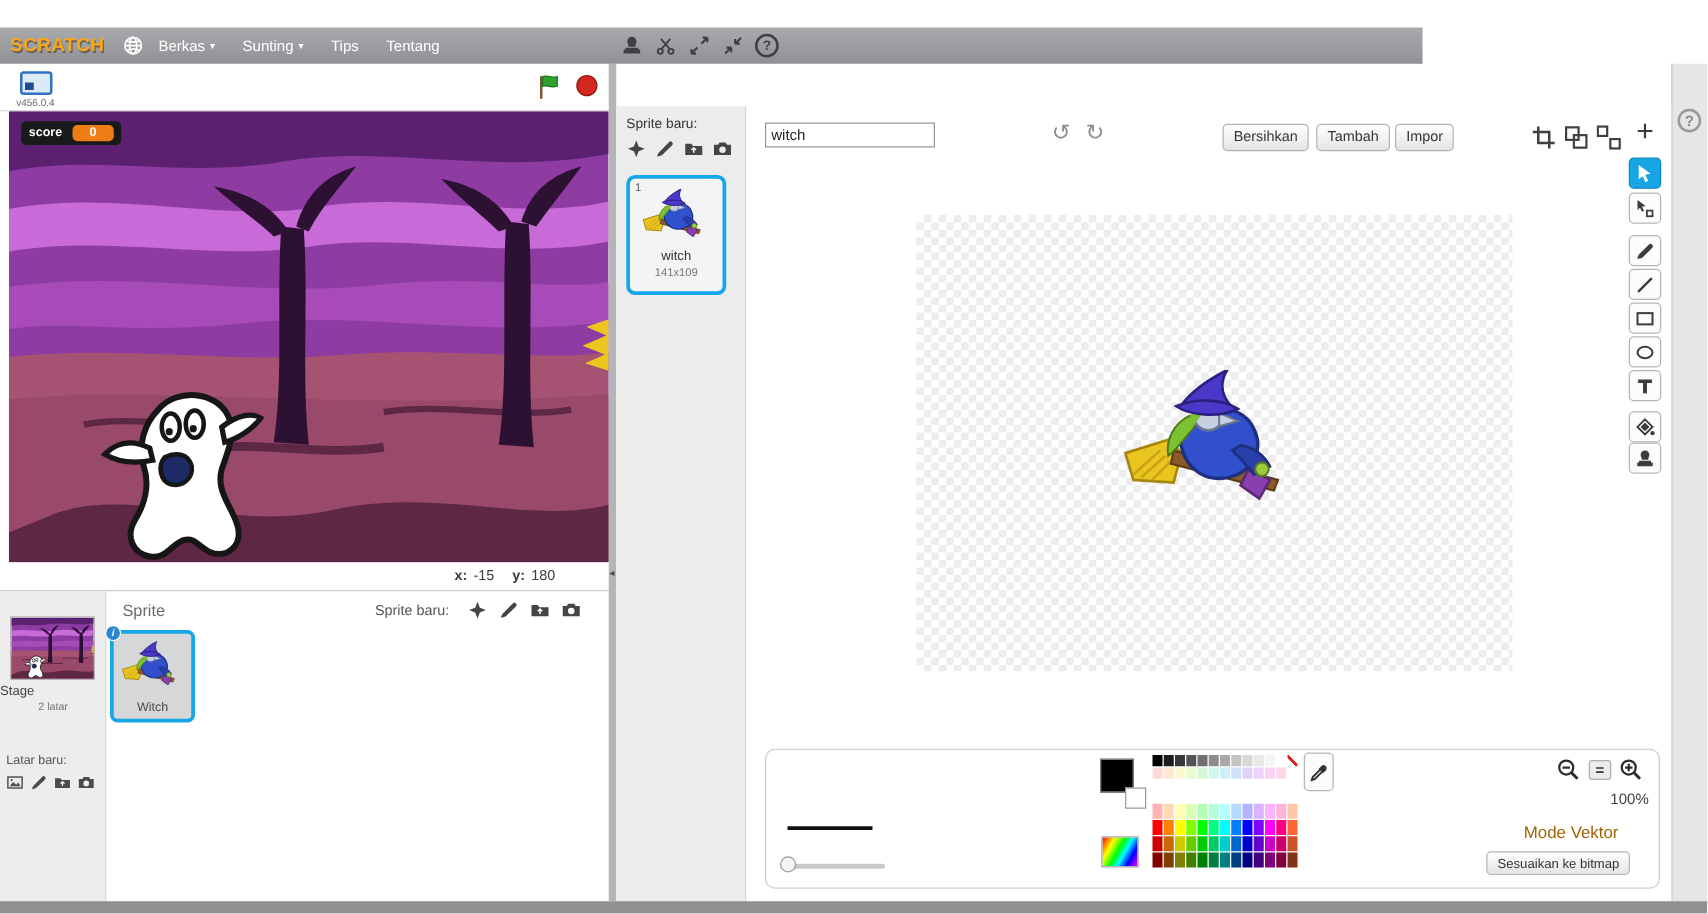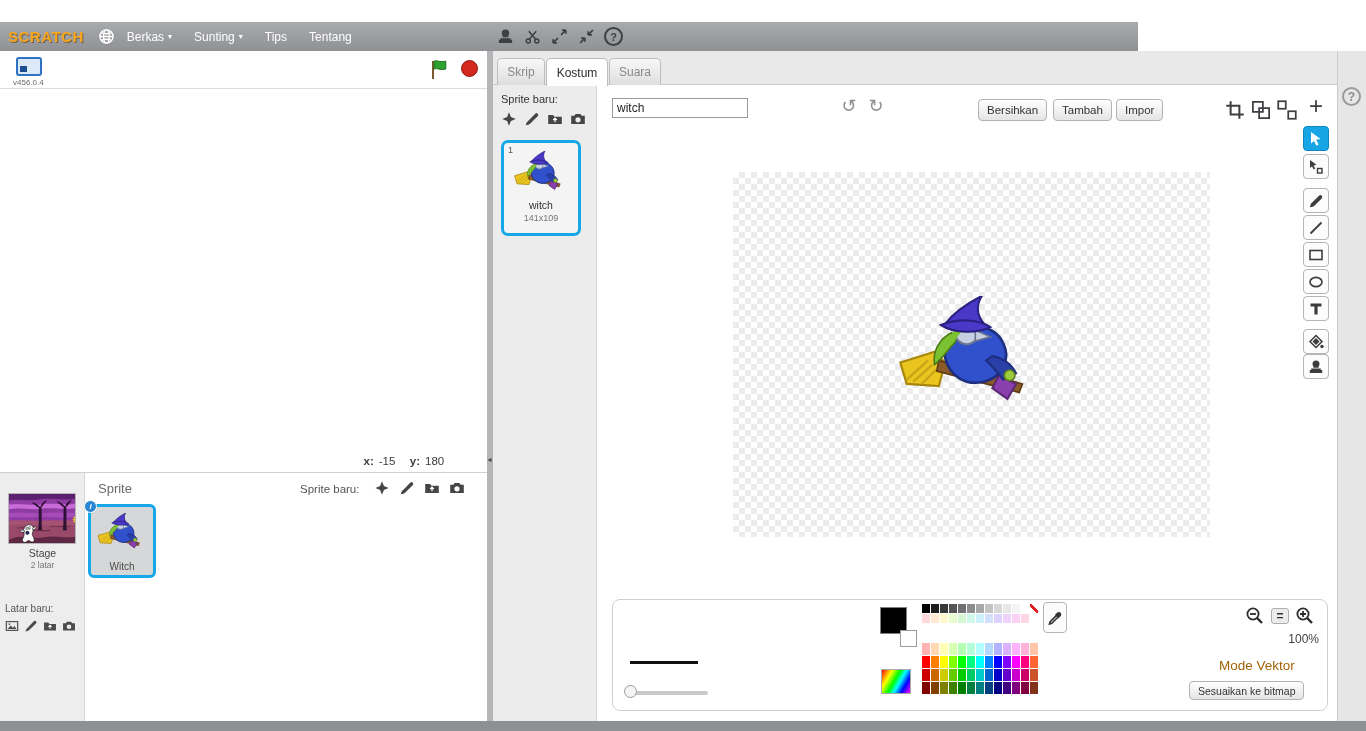--- a/index.html
+++ b/index.html
@@ -44,21 +44,21 @@
 #watcher-value{background:#ee7d16;border-radius:4px;color:#fff;font-size:10px;font-weight:bold;padding:1px 14px}
 #coords-row{position:absolute;left:0;top:450px;width:487px;height:22px;background:#fff;display:flex;align-items:center;justify-content:flex-end;gap:5px;padding-right:36px;font-size:11.5px;color:#3c3c3c}
 .coord-label{font-weight:bold}
 .coord-value{width:26px}
 
 
 #sprite-panel{position:absolute;left:0;top:472px;width:487px;height:249px;background:#fff;border-top:1px solid #cfcfcf}
 #backdrop-col{position:absolute;left:0;top:0;width:85px;height:249px;background:#ededed;border-right:1px solid #d8d8d8}
 #stage-thumb{position:absolute;left:8px;top:20px;width:68px;height:51px;border:1px solid #b5b5b5;background:#fff;cursor:pointer}
 #stage-thumb svg{width:100%;height:100%}
-#stage-thumb-name{position:absolute;left:0;top:74px;width:85px;text-align:center;font-size:10.5px;color:#444}
+#stage-thumb-name{position:absolute;left:0;top:74px;width:85px;font-size:10.5px;color:#444}
 #stage-thumb-info{position:absolute;left:0;top:87px;width:85px;text-align:center;font-size:8.5px;color:#777}
 #backdrop-new-label{position:absolute;left:5px;top:130px;font-size:10px;color:#555}
 #backdrop-icons{position:absolute;left:5px;top:146px;display:flex;gap:5px;color:#4c4c4c}
 #backdrop-icons svg{width:14px;height:14px;cursor:pointer}
 #sprite-title{position:absolute;left:98px;top:8px;font-size:13px;color:#6a6a6a}
 #new-sprite-label{position:absolute;left:300px;top:10px;font-size:11.5px;color:#555}
 #sprite-new-icons{position:absolute;left:374px;top:7px;display:flex;gap:9px;color:#454545}
 #sprite-new-icons svg{width:16px;height:16px;cursor:pointer}
 .sprite-item{position:absolute;top:31px;width:68px;height:74px;border:1px solid transparent;border-radius:6px;background:#fff;display:flex;flex-direction:column;align-items:center;cursor:pointer}
 #sprite-witch{left:88px;border:3px solid #16a7e8;background:#d6d7d8}
@@ -342,20 +342,29 @@
 
   <div id="stage-header">
     <div id="stage-view-icon"></div>
     <div id="version-label">v456.0.4</div>
     <svg id="green-flag">
         <use href="#i-flag"></use>
       </svg>
     <div id="stop-button"></div>
   </div>
 
+  <div id="stage">
+    <svg viewBox="0 0 480 360" preserveAspectRatio="none" style="width:100%;height:100%">
+        <use href="#sym-scene"></use>
+      </svg>
+    <div id="score-watcher">
+      <span id="watcher-label">score</span>
+      <span id="watcher-value">0</span>
+    </div>
+  </div>
 
   <div id="coords-row">
     <span class="coord-label">x:</span>
     <span class="coord-value">-15</span>
     <span class="coord-label">y:</span>
     <span class="coord-value">180</span>
   </div>
 
   <div id="sprite-panel">
     <div id="backdrop-col">
@@ -405,25 +414,20 @@
             <use href="#sym-witch"></use>
           </svg>
       </div>
       <div class="sprite-name">Witch</div>
     </div>
   </div>
 
   <div id="panel-divider"></div>
   <div id="divider-arrow">◄</div>
 
-  <div id="tabbar">
-    <div class="tab" id="tab-skrip">Skrip</div>
-    <div class="tab" id="tab-kostum">Kostum</div>
-    <div class="tab" id="tab-suara">Suara</div>
-  </div>
 
   <div id="help-strip">
     <div id="help-button">?</div>
   </div>
 
   <div id="costume-col">
     <div id="costume-new-label">Sprite baru:</div>
     <div id="costume-new-icons">
       <svg>
           <use href="#i-star"></use>

